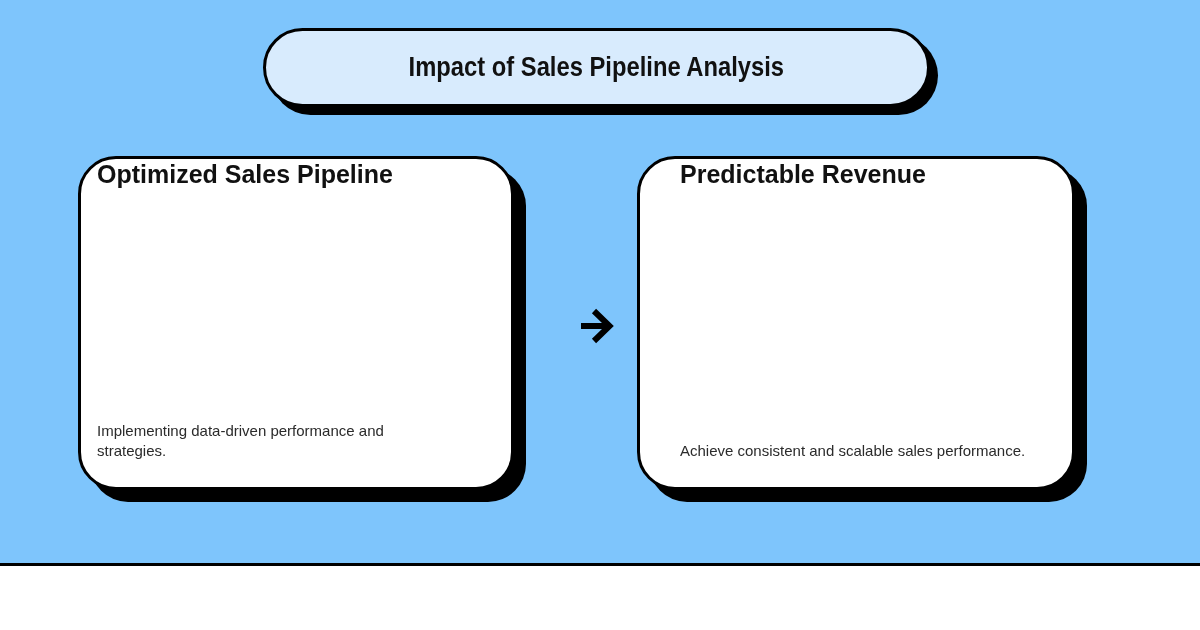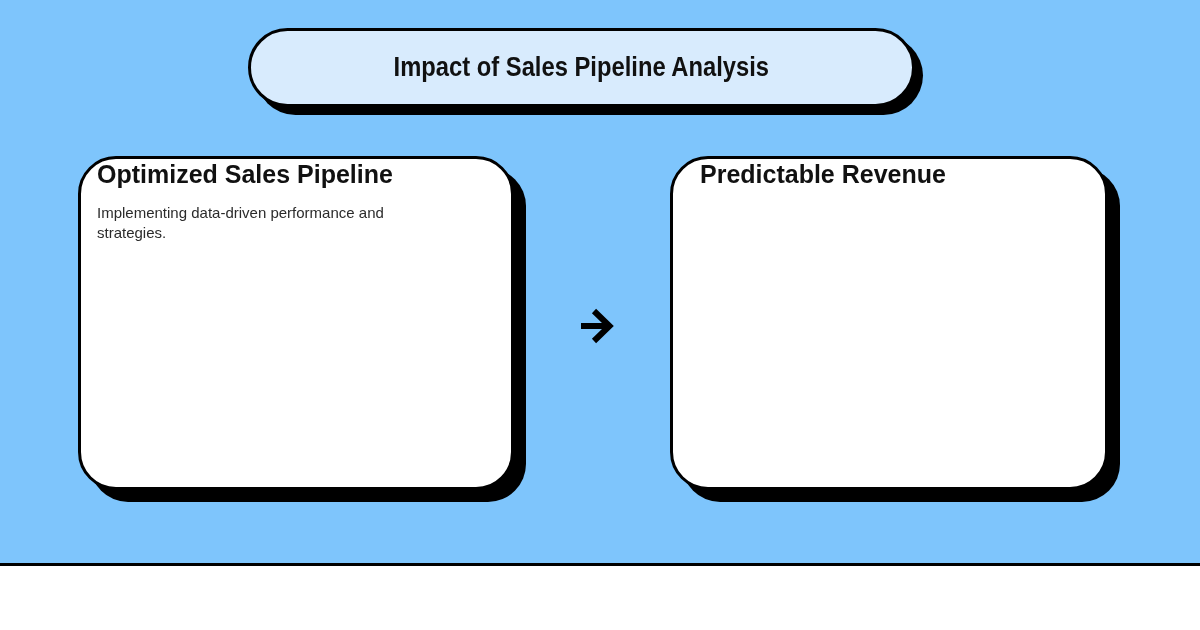--- a/index.html
+++ b/index.html
@@ -30,21 +30,21 @@
     border-bottom: 3px solid var(--outline);
   }
   .footer-strip {
     position: absolute;
     left: 0; top: 566px;
     width: 1200px; height: 64px;
     background: var(--footer_fill);
   }
   .title-banner {
     position: absolute;
-    left: 248px; top: 28px;
+    left: 263px; top: 28px;
     width: 667px; height: 79px;
     background: var(--banner_fill);
     border: 3px solid var(--outline);
     border-radius: 40px;
     box-shadow: 8px 8px 0 var(--outline);
     display: flex;
     align-items: center;
     justify-content: center;
   }
   .title-banner .banner-text {
@@ -59,33 +59,33 @@
   .card {
     position: absolute;
     top: 156px;
     height: 334px;
     background: var(--card_fill);
     border: 3px solid var(--outline);
     border-radius: 38px;
     box-shadow: 12px 12px 0 var(--outline);
     display: flex;
     flex-direction: column;
-    justify-content: flex-start;
+    justify-content: space-between;
     padding-bottom: 26px;
   }
   .card-left {
     left: 78px;
     width: 436px;
     padding-left: 16px;
     padding-right: 30px;
   }
   .card-right {
-    left: 670px;
+    left: 637px;
     width: 438px;
-    padding-left: 27px;
+    padding-left: 40px;
     padding-right: 12px;
     gap: 26px;
   }
   .card h2 {
     font-size: 25px;
     font-weight: bold;
     color: var(--title_text);
     line-height: 1.2;
     margin-bottom: 14px;
   }
@@ -123,17 +123,18 @@
 
   <div class="arrow-wrap">
     <svg width="38" height="42" viewBox="0 0 38 42" aria-hidden="true">
       <line x1="3" y1="21" x2="30" y2="21" stroke="#000000" stroke-width="6"></line>
       <path d="M16 6 L31.5 21 L16 36" fill="none" stroke="#000000" stroke-width="6" stroke-linejoin="miter"></path>
     </svg>
   </div>
 
   <div class="card card-right">
     <h2>Predictable Revenue</h2>
+    <p>Achieve consistent and scalable sales performance.</p>
   </div>
 
   <div class="footer-strip"></div>
 
 </div>
 
 </body></html>

